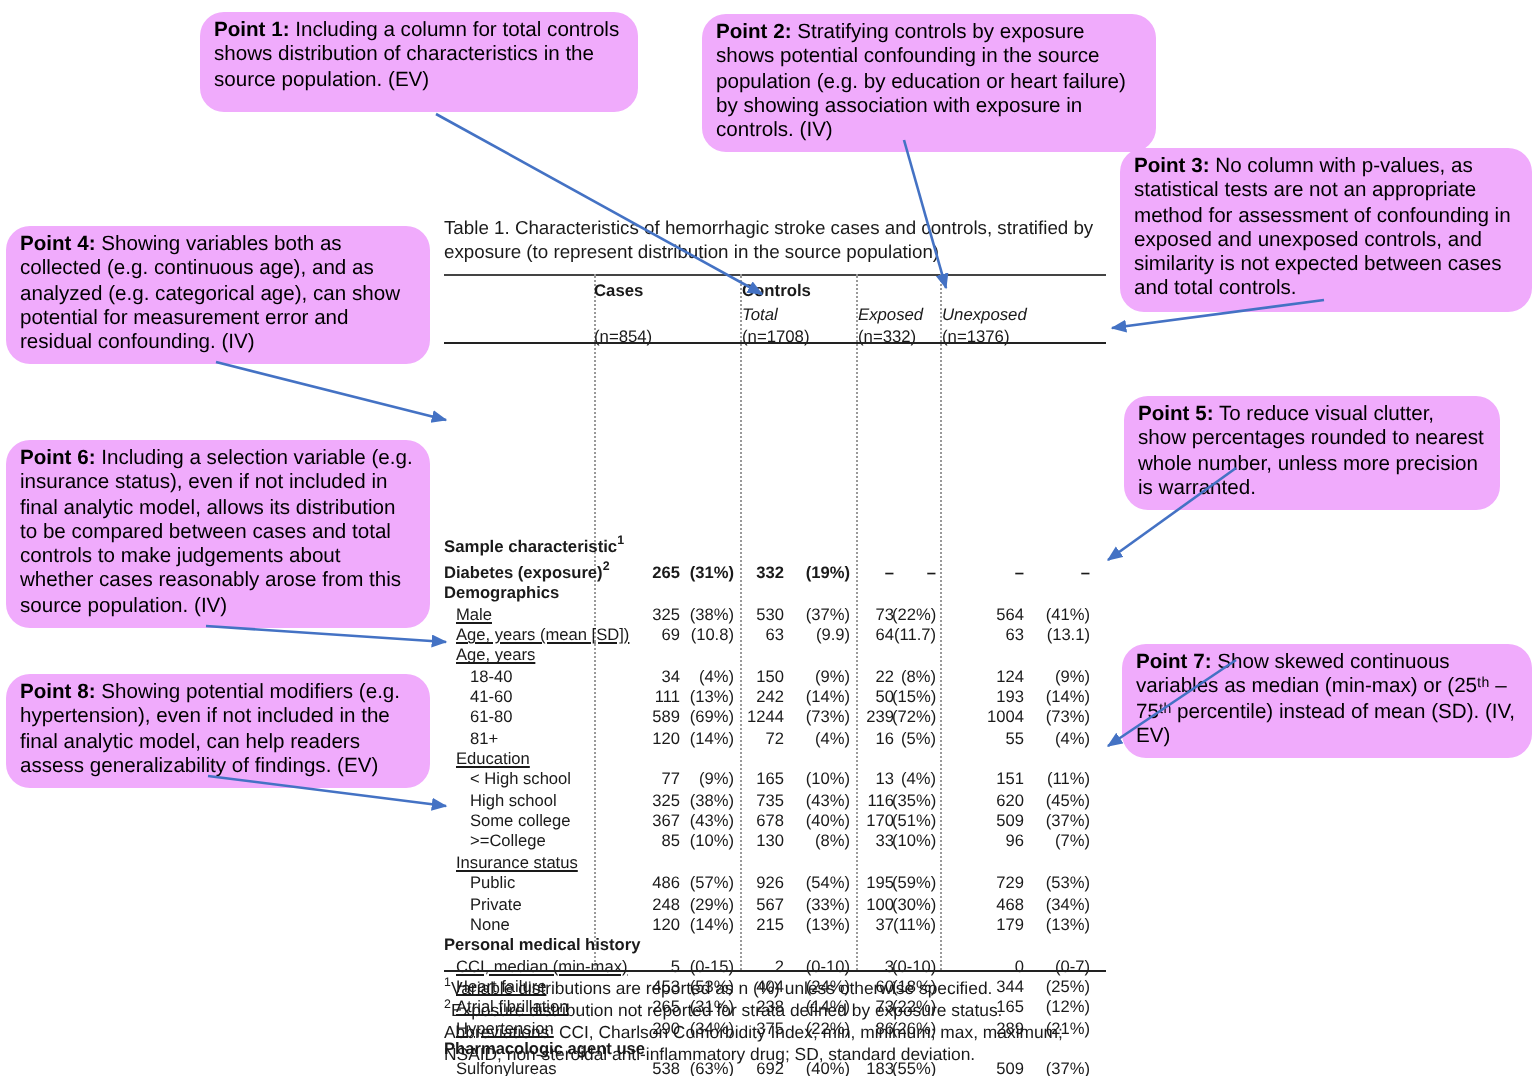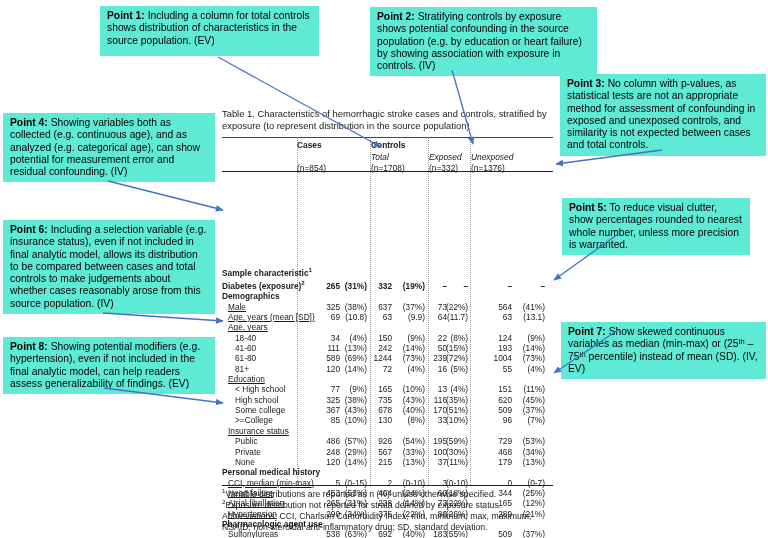--- a/index.html
+++ b/index.html
@@ -2,22 +2,22 @@
 <html><head>
 <meta charset="utf-8">
 <style>
   html,body{margin:0;padding:0;background:#fff;}
   #canvas{
     position:relative;width:768px;height:538px;background:#ffffff;
     font-family:"Liberation Sans",sans-serif;color:#111;overflow:hidden;
   }
   
   .callout{
-    position:absolute;background:#5eead4;color:#000;
-    font-size:10.3px;line-height:12.3px;padding:4px 7px;box-sizing:border-box;
+    position:absolute;background:#f0abfc;color:#000;
+    font-size:10.3px;line-height:12.3px;padding:4px 7px;box-sizing:border-box;border-radius:12px;
   }
   .callout b{font-weight:bold;}
   
   #arrows{position:absolute;left:0;top:0;pointer-events:none;z-index:6;}
   
   #tablewrap{position:absolute;left:222px;top:108px;width:331px;color:#1a1a1a;}
   #table-title{font-size:9.4px;line-height:11.8px;width:331px;}
   .hrule{position:absolute;left:0;width:331px;border-top:1px solid #444;height:0;}
   .hrule.thick{border-top:1.6px solid #222;}
   .vsep{position:absolute;border-left:1px dotted #999;width:0;}
@@ -40,21 +40,21 @@
   #footnotes{position:absolute;left:0;top:381px;width:340px;font-size:8.7px;line-height:10.9px;}
 </style>
 </head>
 <body>
 
 <div id="canvas">
 
   <div class="callout" style="left:100px;top:6px;width:219px;min-height:50px;">
     <b>Point 1:</b><span> Including a column for total controls shows distribution of characteristics in the source population. (EV)</span>
   </div>
-  <div class="callout" style="left:351px;top:7px;width:227px;min-height:62px;margin-left:19px;">
+  <div class="callout" style="left:351px;top:7px;width:227px;min-height:62px;">
     <b>Point 2:</b><span> Stratifying controls by exposure shows potential confounding in the source population (e.g. by education or heart failure) by showing association with exposure in controls. (IV)</span>
   </div>
   <div class="callout" style="left:560px;top:74px;width:206px;min-height:74px;">
     <b>Point 3:</b><span> No column with p-values, as statistical tests are not an appropriate method for assessment of confounding in exposed and unexposed controls, and similarity is not expected between cases and total controls.</span>
   </div>
   <div class="callout" style="left:3px;top:113px;width:212px;min-height:66px;">
     <b>Point 4:</b><span> Showing variables both as collected (e.g. continuous age), and as analyzed (e.g. categorical age),  can show potential for measurement error and residual confounding. (IV)</span>
   </div>
   <div class="callout" style="left:562px;top:198px;width:188px;min-height:45px;">
     <b>Point 5:</b><span> To reduce visual clutter, show percentages rounded to nearest whole number, unless more precision is warranted.</span>
@@ -104,21 +104,21 @@
           <span class="val un">–</span>
           <span class="val up">–</span>
         </div>
         <div class="trow bold">
           <span class="rlab">Demographics</span>
         </div>
         <div class="trow ind1">
           <span class="rlab">Male</span>
           <span class="val cn">325</span>
           <span class="val cp">(38%)</span>
-          <span class="val tn">637</span>
+          <span class="val tn">530</span>
           <span class="val tp">(37%)</span>
           <span class="val en">73</span>
           <span class="val ep">(22%)</span>
           <span class="val un">564</span>
           <span class="val up">(41%)</span>
         </div>
         <div class="trow ind1">
           <span class="rlab">Age, years (mean [SD])</span>
           <span class="val cn">69</span>
           <span class="val cp">(10.8)</span>

